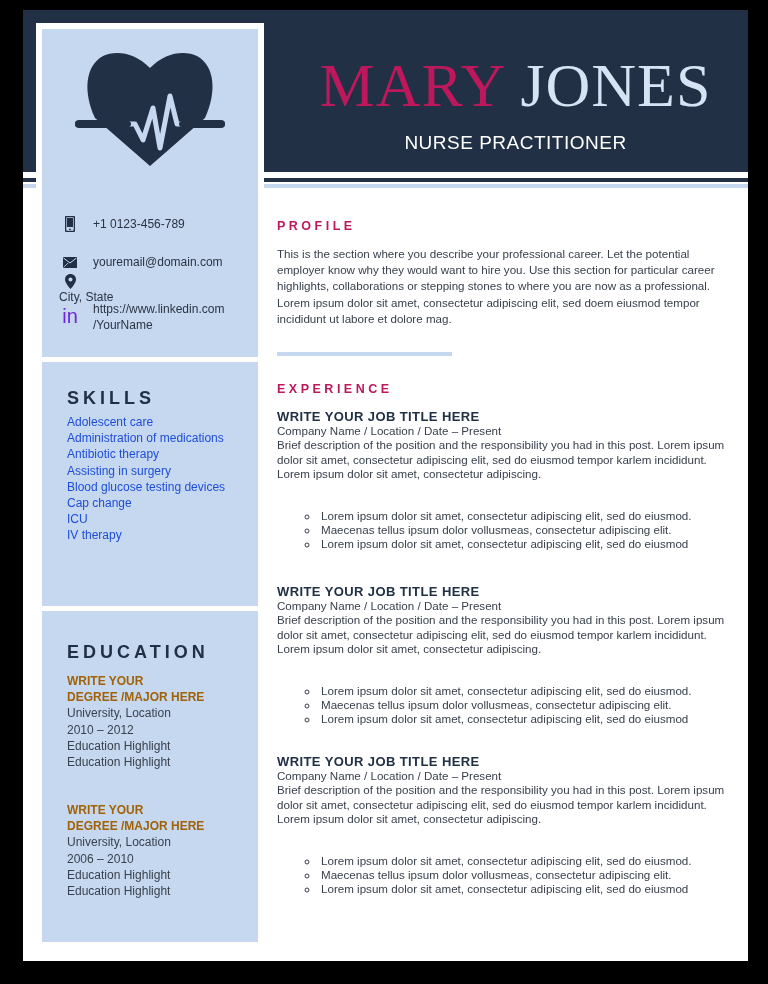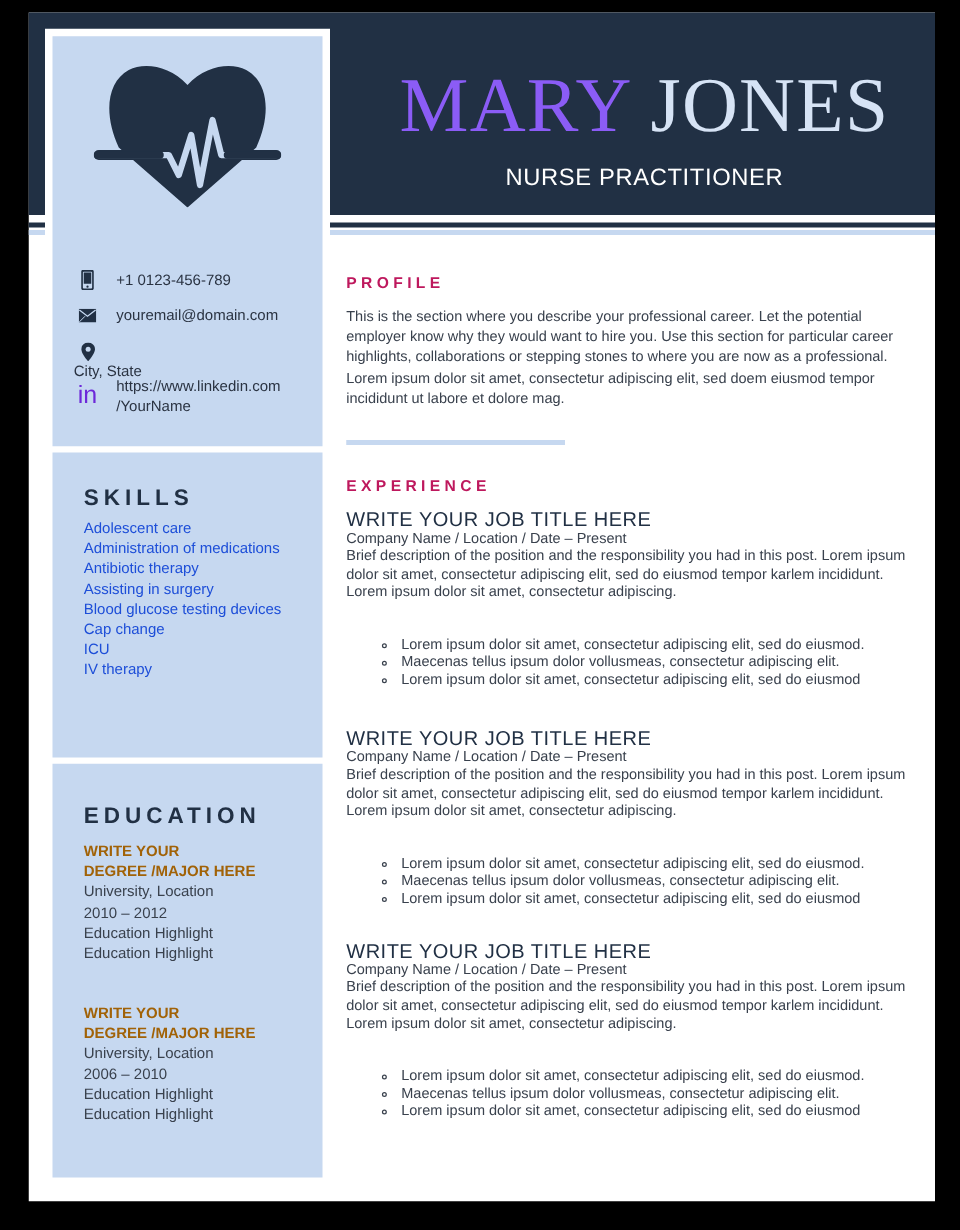--- a/index.html
+++ b/index.html
@@ -8,35 +8,35 @@
   .header{position:absolute;left:0;top:0;width:725px;height:162px;background:#213044;}
   .line-dark{position:absolute;left:0;top:168px;width:725px;height:4px;background:#213044;}
   .line-light{position:absolute;left:0;top:174px;width:725px;height:4px;background:#c6d8f0;}
   .sidebar-frame{position:absolute;left:13px;top:13px;width:228px;height:925px;background:#fff;}
   .side-block{position:absolute;left:19px;width:216px;background:#c6d8f0;}
   .b1{top:19px;height:328px;}
   .b2{top:352px;height:244px;}
   .b3{top:601px;height:331px;}
   .heart{position:absolute;left:52px;top:38px;width:150px;height:118px;}
   .name{position:absolute;left:260px;top:40px;width:465px;text-align:center;font-family:"Liberation Serif",serif;font-size:62px;letter-spacing:1px;line-height:70px;}
-  .name .first{color:#8b5cf6;text-align:center;}
+  .name .first{color:#be185d;text-align:center;}
   .name .last{color:#d6e3f5;}
   .role{position:absolute;left:260px;top:122px;width:465px;text-align:center;color:#ffffff;font-size:19px;letter-spacing:0.5px;}
   .contact{position:absolute;left:36px;width:200px;font-size:12px;color:#2a3342;display:flex;align-items:flex-start;}
   .contact .ic{width:22px;height:16px;margin-right:12px;display:flex;justify-content:center;align-items:center;}
   .contact .tx{line-height:16px;}
   .side-h{position:absolute;left:44px;font-size:18px;font-weight:bold;letter-spacing:4px;color:#213044;}
   .skills{position:absolute;left:44px;top:404px;font-size:12px;color:#1d4ed8;line-height:16.2px;margin:0;padding:0;list-style:none;width:180px;}
   .edu{position:absolute;left:44px;font-size:12px;line-height:16.2px;color:#39414d;width:180px;}
   .edu .deg{font-weight:bold;color:#a16207;}
   .sec-h{position:absolute;left:254px;font-size:12.5px;font-weight:bold;letter-spacing:3.5px;color:#be185d;}
   .profile{position:absolute;left:254px;top:236px;width:450px;font-size:11.6px;line-height:16.2px;color:#39414d;}
   .accent-bar{position:absolute;left:254px;top:342px;width:175px;height:4px;background:#c6d8f0;}
   .job{position:absolute;left:254px;width:460px;font-size:11.6px;line-height:14.2px;color:#39414d;}
-  .job .jt{font-weight:normal;color:#213044;font-size:16px;letter-spacing:0.4px;}
+  .job .jt{font-weight:bold;color:#213044;font-size:13px;letter-spacing:0.4px;}
   .job ul{margin:28px 0 0 0;padding:0 0 0 42px;list-style:circle;}
   .job li{padding-left:2px;}
 </style>
 </head>
 <body>
 
 <div class="page">
   <div class="header"></div>
   <div class="line-dark"></div>
   <div class="line-light"></div>
@@ -63,21 +63,21 @@
   <div class="contact" style="top:206px;">
     <span class="ic">
       <svg width="10" height="16" viewBox="0 0 10 16">
           <rect x="0.5" y="0.5" width="9" height="15" rx="1.5" fill="none" stroke="#213044" stroke-width="1.6"></rect>
           <rect x="2" y="2" width="6" height="9" fill="#213044"></rect>
           <circle cx="5" cy="13.3" r="0.9" fill="#213044"></circle>
         </svg>
     </span>
     <span class="tx">+1 0123-456-789</span>
   </div>
-  <div class="contact" style="top:234px;">
+  <div class="contact" style="top:244px;">
     <span class="ic">
       <svg width="14" height="11" viewBox="0 0 14 11">
           <rect x="0" y="0" width="14" height="11" fill="#213044"></rect>
           <polyline points="0.5,1 7,6 13.5,1" fill="none" stroke="#c6d8f0" stroke-width="1"></polyline>
           <polyline points="0.5,10.5 5,6 M13.5,10.5 9,6" fill="none" stroke="#c6d8f0" stroke-width="0.8"></polyline>
         </svg>
     </span>
     <span class="tx">youremail@domain.com</span>
   </div>
   <div class="contact" style="top:263px;flex-direction:column;">

